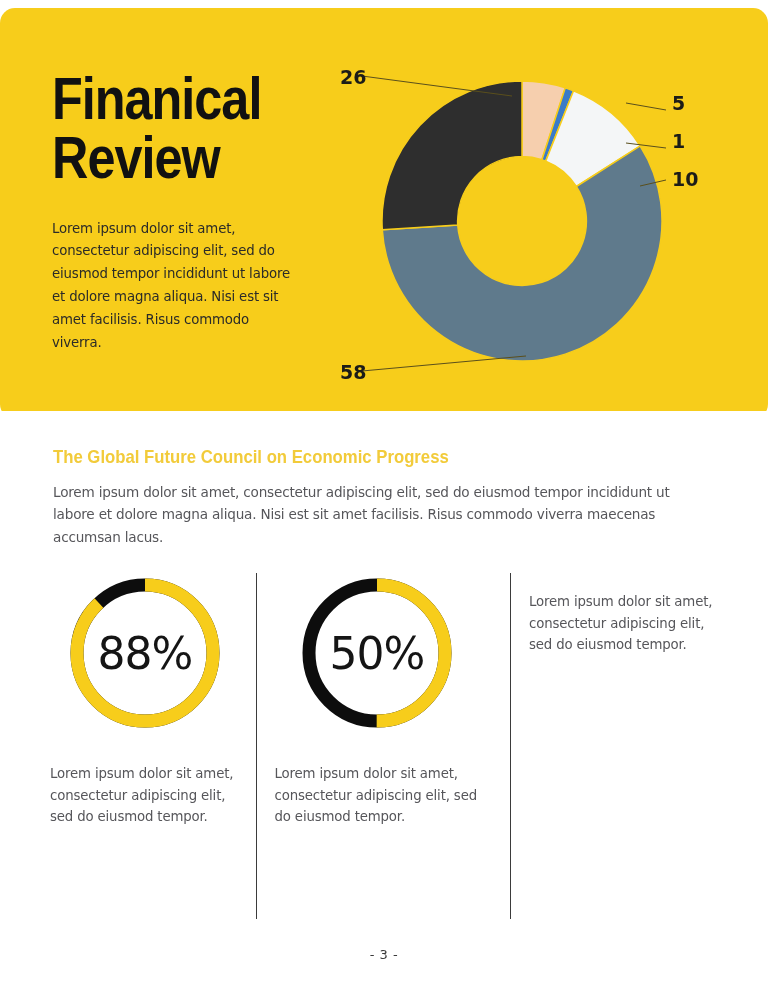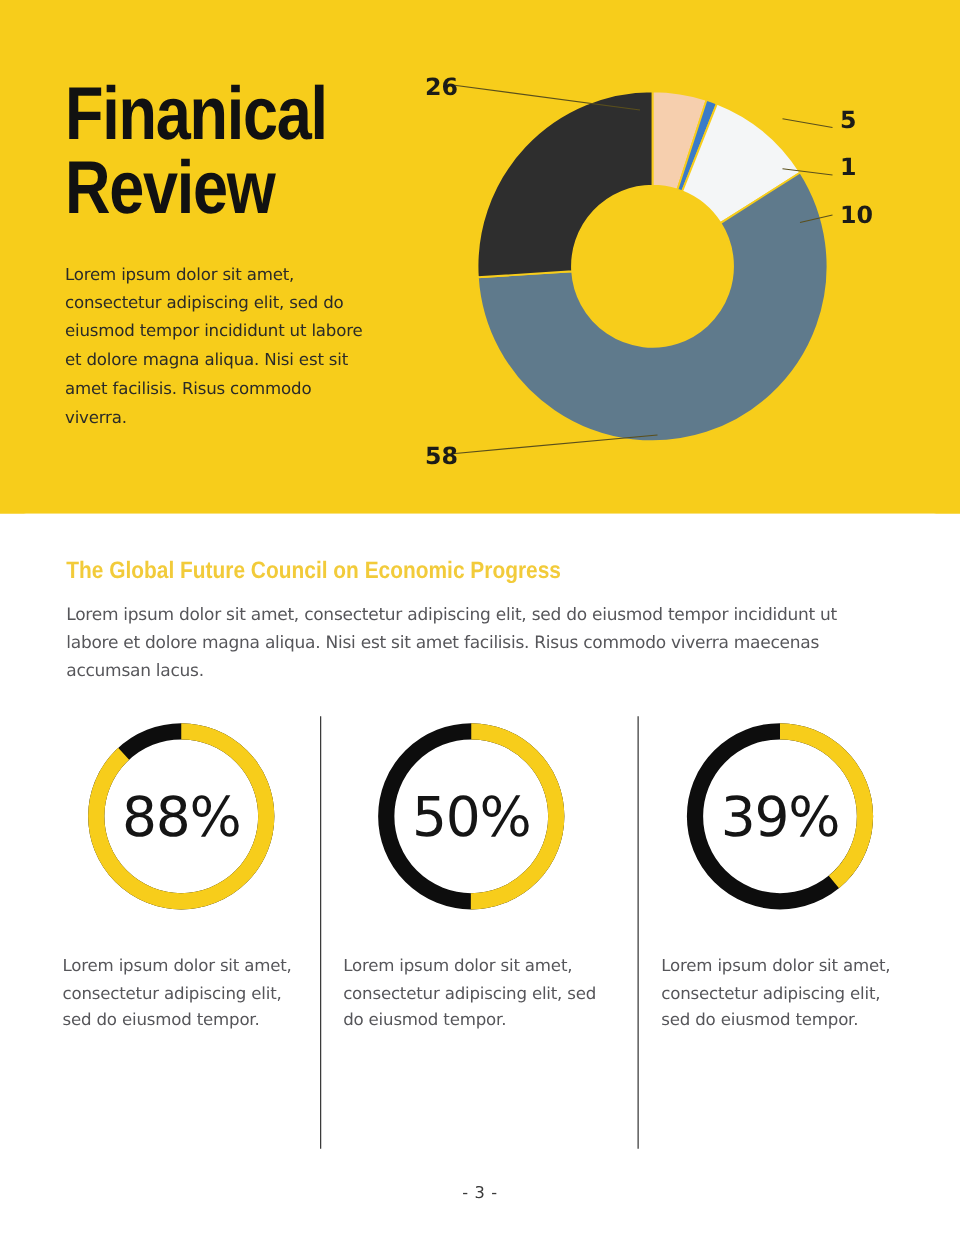--- a/index.html
+++ b/index.html
@@ -20,24 +20,25 @@
     width: 768px;
     height: 994px;
     background: #ffffff;
     overflow: hidden;
   }
 
   
   .hero {
     position: absolute;
     left: 0;
-    top: 0;
+    top: 8px;
     width: 768px;
     height: 411px;
     background: #f7cd1b;
+    border-radius: 15px;
   }
 
   .hero-left {
     position: absolute;
     left: 52px;
     top: 62px;
     width: 270px;
   }
 
   .hero-title {
@@ -87,21 +88,20 @@
   }
 
   
   .lower {
     position: absolute;
     left: 0;
     top: 411px;
     width: 768px;
     height: 583px;
     background: #ffffff;
-    border-radius: 21px;
   }
 
   .section-heading {
     position: absolute;
     left: 53px;
     top: 35px;
     margin: 0;
     font-family: "Liberation Sans Narrow", "Liberation Sans", sans-serif;
     font-weight: 700;
     font-size: 19px;
@@ -259,27 +259,20 @@
           <svg class="ring-svg" width="160" height="160" viewBox="0 0 160 160">
             <circle class="ring-track" cx="80" cy="80" r="68" fill="none" stroke="#0d0d0d" stroke-width="13"></circle>
             <circle class="ring-fill" cx="80" cy="80" r="68" fill="none" stroke="#f7cd1b" stroke-width="13" transform="rotate(-90 80 80)" stroke-dasharray="213.62830044410595 213.62830044410595"></circle>
             <text class="ring-value" x="80" y="96" text-anchor="middle">50%</text>
           </svg>
         </div>
         <p class="stat-caption">Lorem ipsum dolor sit amet, consectetur adipiscing elit, sed do eiusmod tempor.</p>
       </div>
 
       <div class="stat-col c2">
-        <div class="ring-holder">
-          <svg class="ring-svg" width="160" height="160" viewBox="0 0 160 160">
-            <circle class="ring-track" cx="80" cy="80" r="68" fill="none" stroke="#0d0d0d" stroke-width="13"></circle>
-            <circle class="ring-fill" cx="80" cy="80" r="68" fill="none" stroke="#f7cd1b" stroke-width="13" transform="rotate(-90 80 80)" stroke-dasharray="166.63007434640267 260.6265265418092"></circle>
-            <text class="ring-value" x="80" y="96" text-anchor="middle">39%</text>
-          </svg>
-        </div>
         <p class="stat-caption">Lorem ipsum dolor sit amet, consectetur adipiscing elit, sed do eiusmod tempor.</p>
       </div>
 
     </div>
   </div>
 
   <div class="footer">- 3 -</div>
 
 </div>
 

